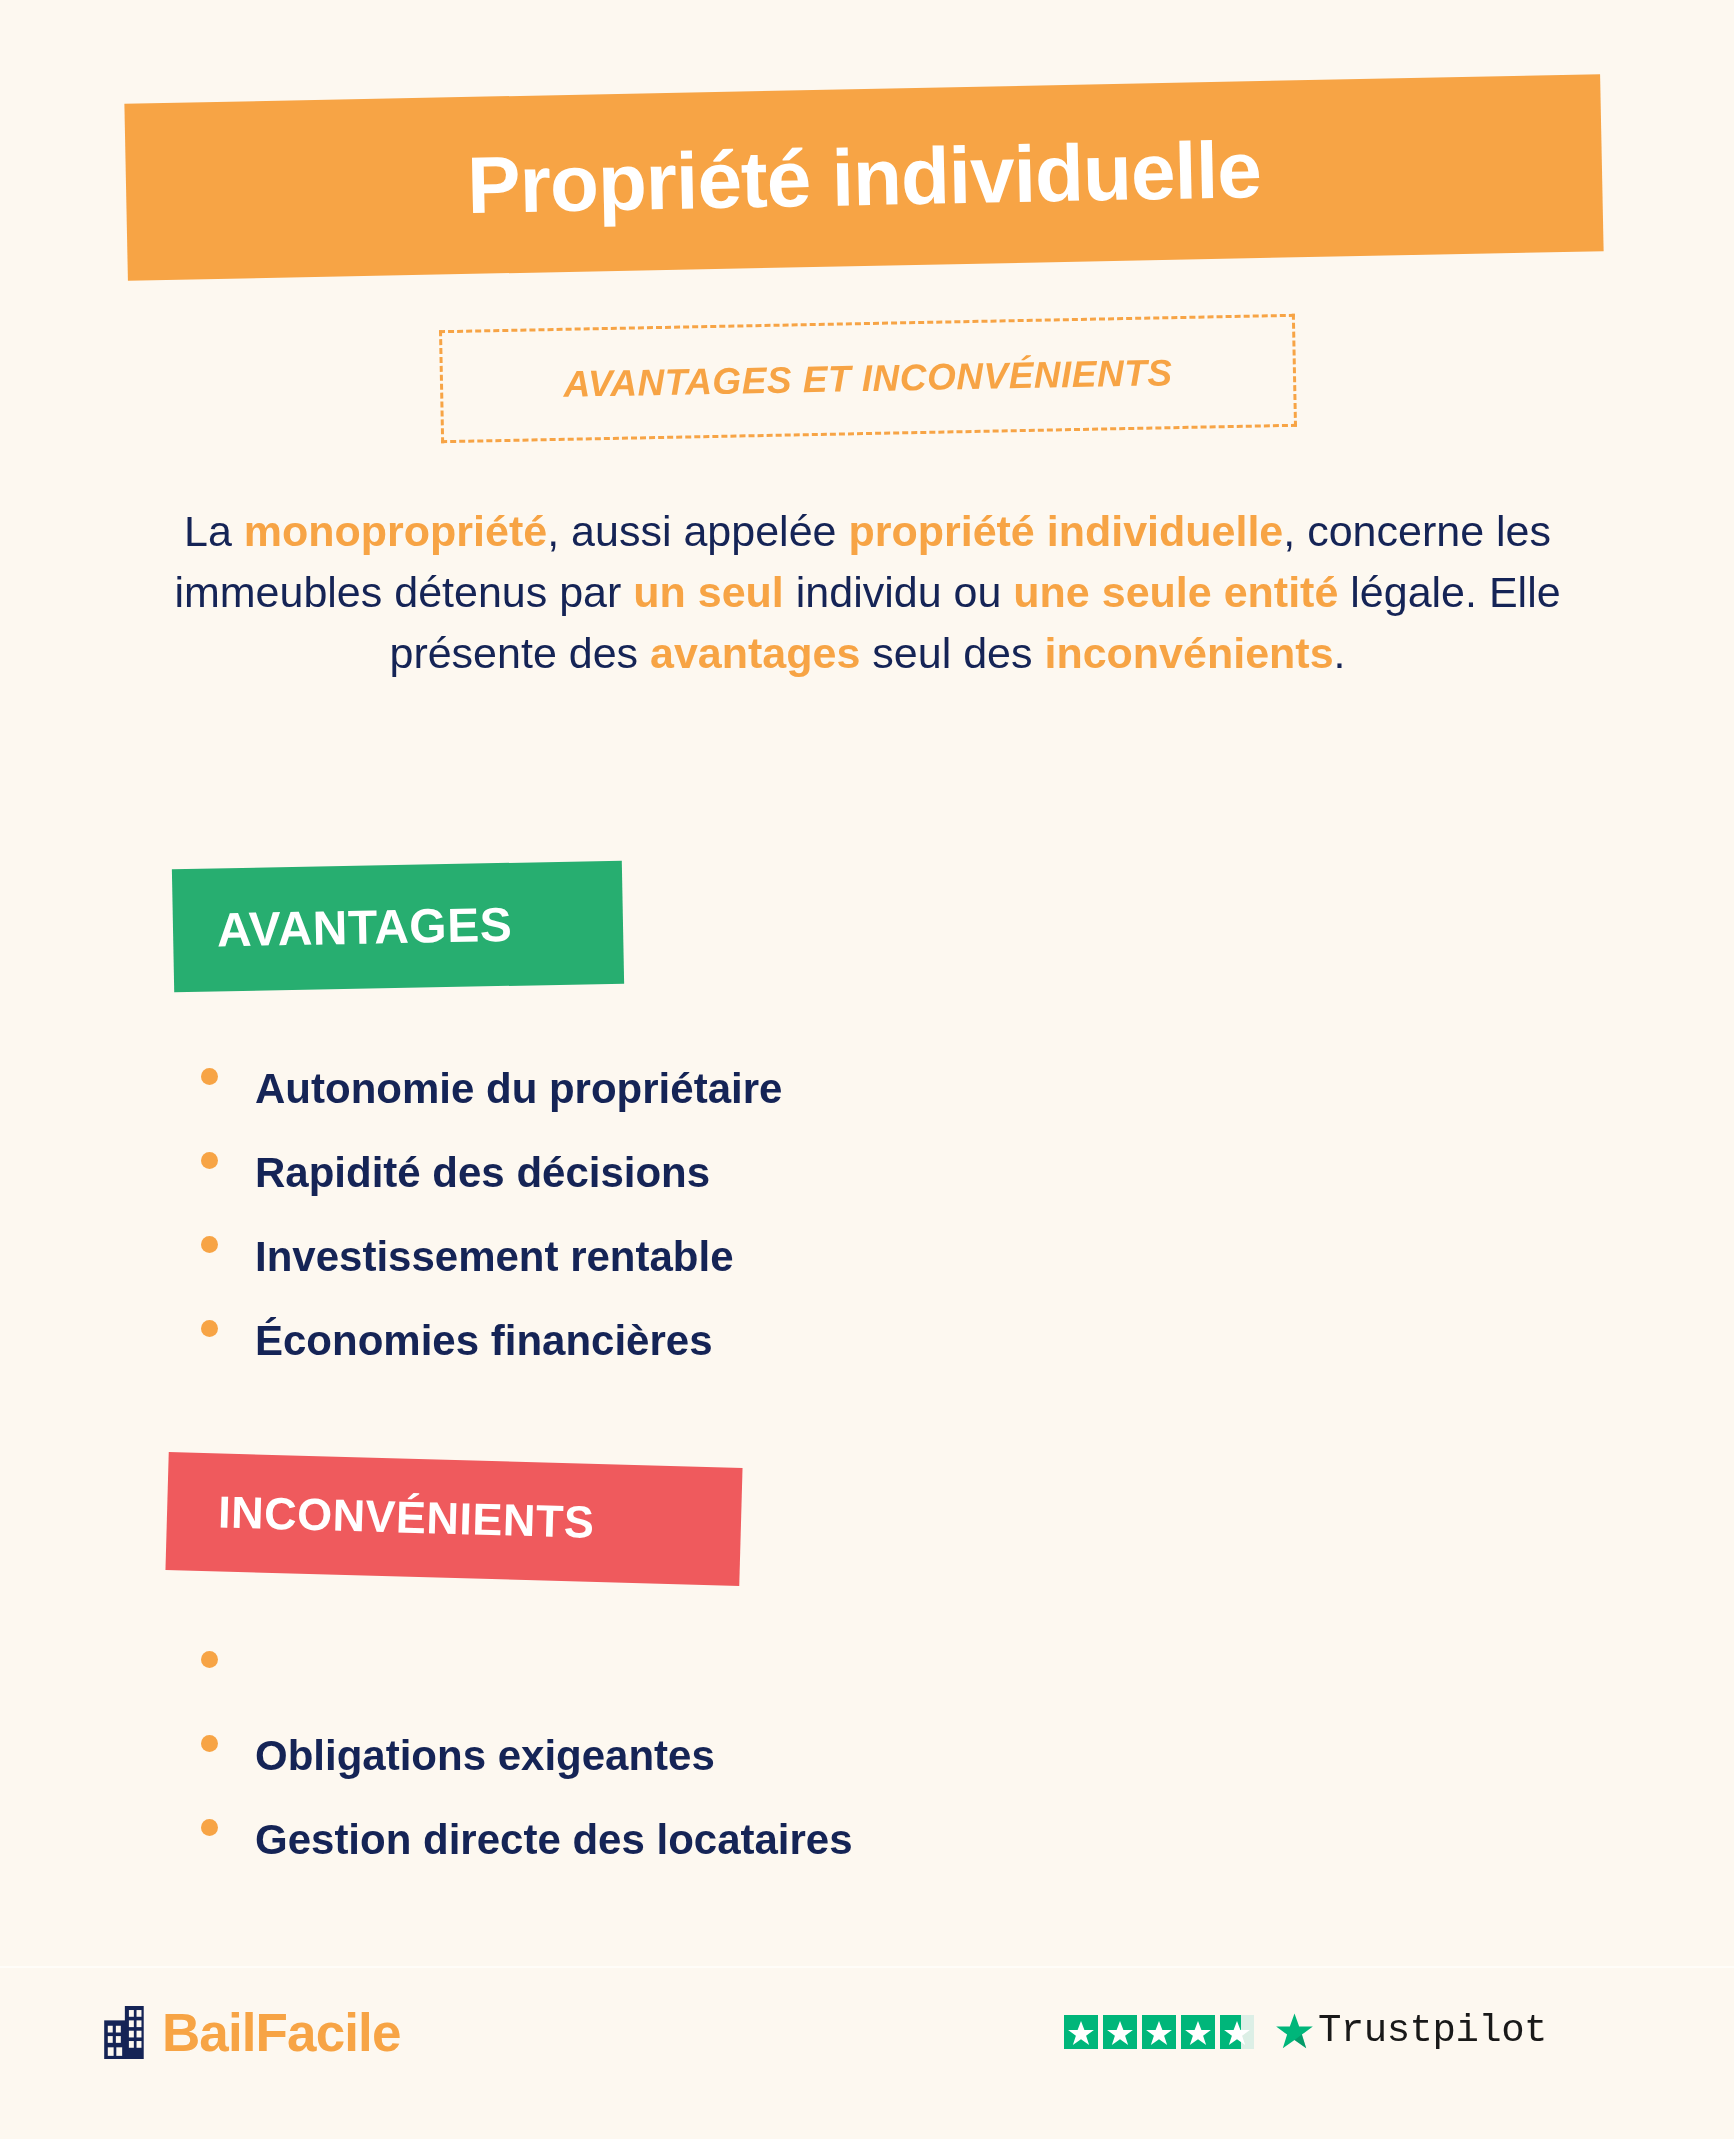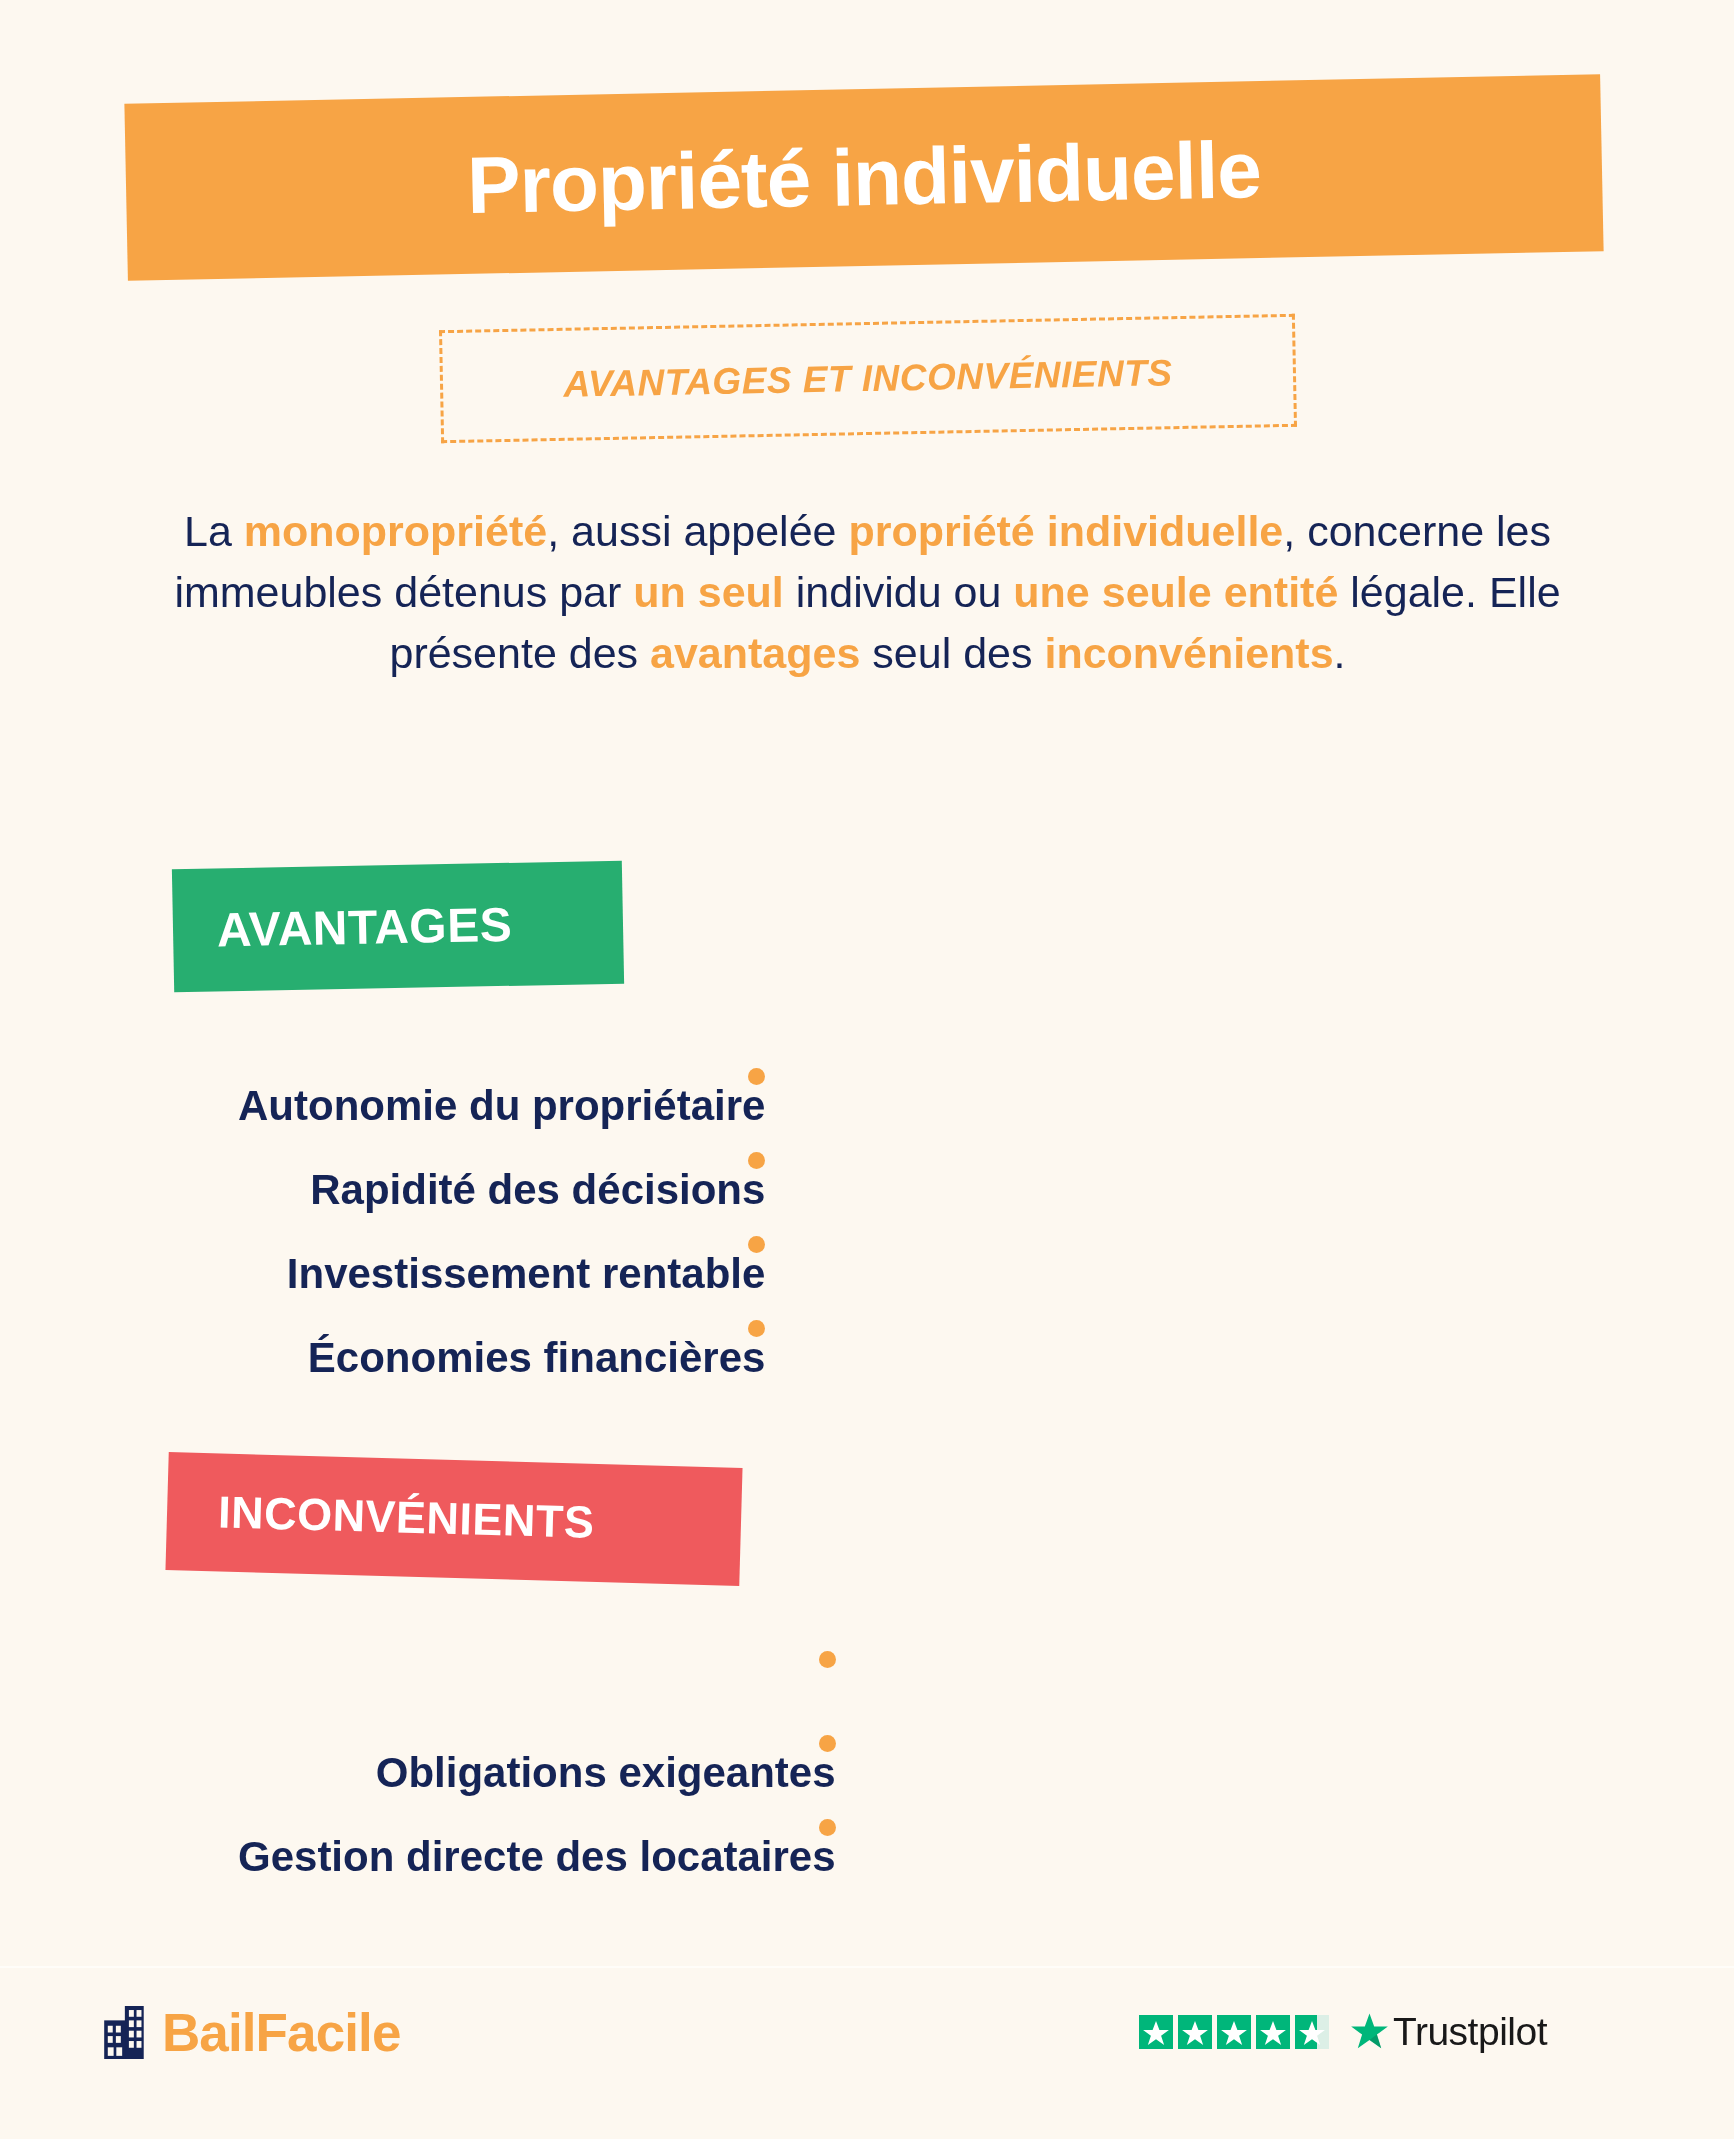--- a/index.html
+++ b/index.html
@@ -73,23 +73,22 @@
     transform:rotate(1.6deg);transform-origin:50% 50%;
     padding-left:51px;box-sizing:border-box;
     font-size:45px;letter-spacing:0.5px;
   }
 
   
   .list{position:absolute;left:201px;}
   .list-avantages{top:1068px;}
   .list-inconvenients{top:1651px;}
   .li{
-    display:flex;align-items:flex-end;
+    display:flex;align-items:flex-start;
     height:84px;
-    flex-direction:column;
   }
   .dot{
     width:17px;height:17px;border-radius:50%;
     background:#F7A445;flex:0 0 auto;
   }
   .li-text{
     margin-left:37px;
     color:#152456;font-weight:bold;font-size:42px;
     white-space:nowrap;line-height:1;
   }
@@ -120,21 +119,21 @@
   .tp-star{
     width:34px;height:34px;background:#00B67A;
     position:relative;flex:0 0 auto;overflow:hidden;
   }
   .tp-star.partial{background:#DCEFE6;}
   .tp-star.partial .fillbar{
     position:absolute;left:0;top:0;height:100%;background:#00B67A;
   }
   .tp-star svg{position:absolute;left:0;top:0;width:34px;height:34px;}
   .tp-logo{
-    display:flex;align-items:center;margin-left:21px;
+    display:flex;align-items:center;margin-left:21px;font-family:Liberation Mono, monospace;
   }
   .tp-logo-star{width:39px;height:39px;flex:0 0 auto;}
   .tp-logo-text{
     margin-left:3.6px;color:#191919;font-size:39px;
     letter-spacing:-0.5px;line-height:1;white-space:nowrap;
   }
 </style>
 </head>
 <body>
 

